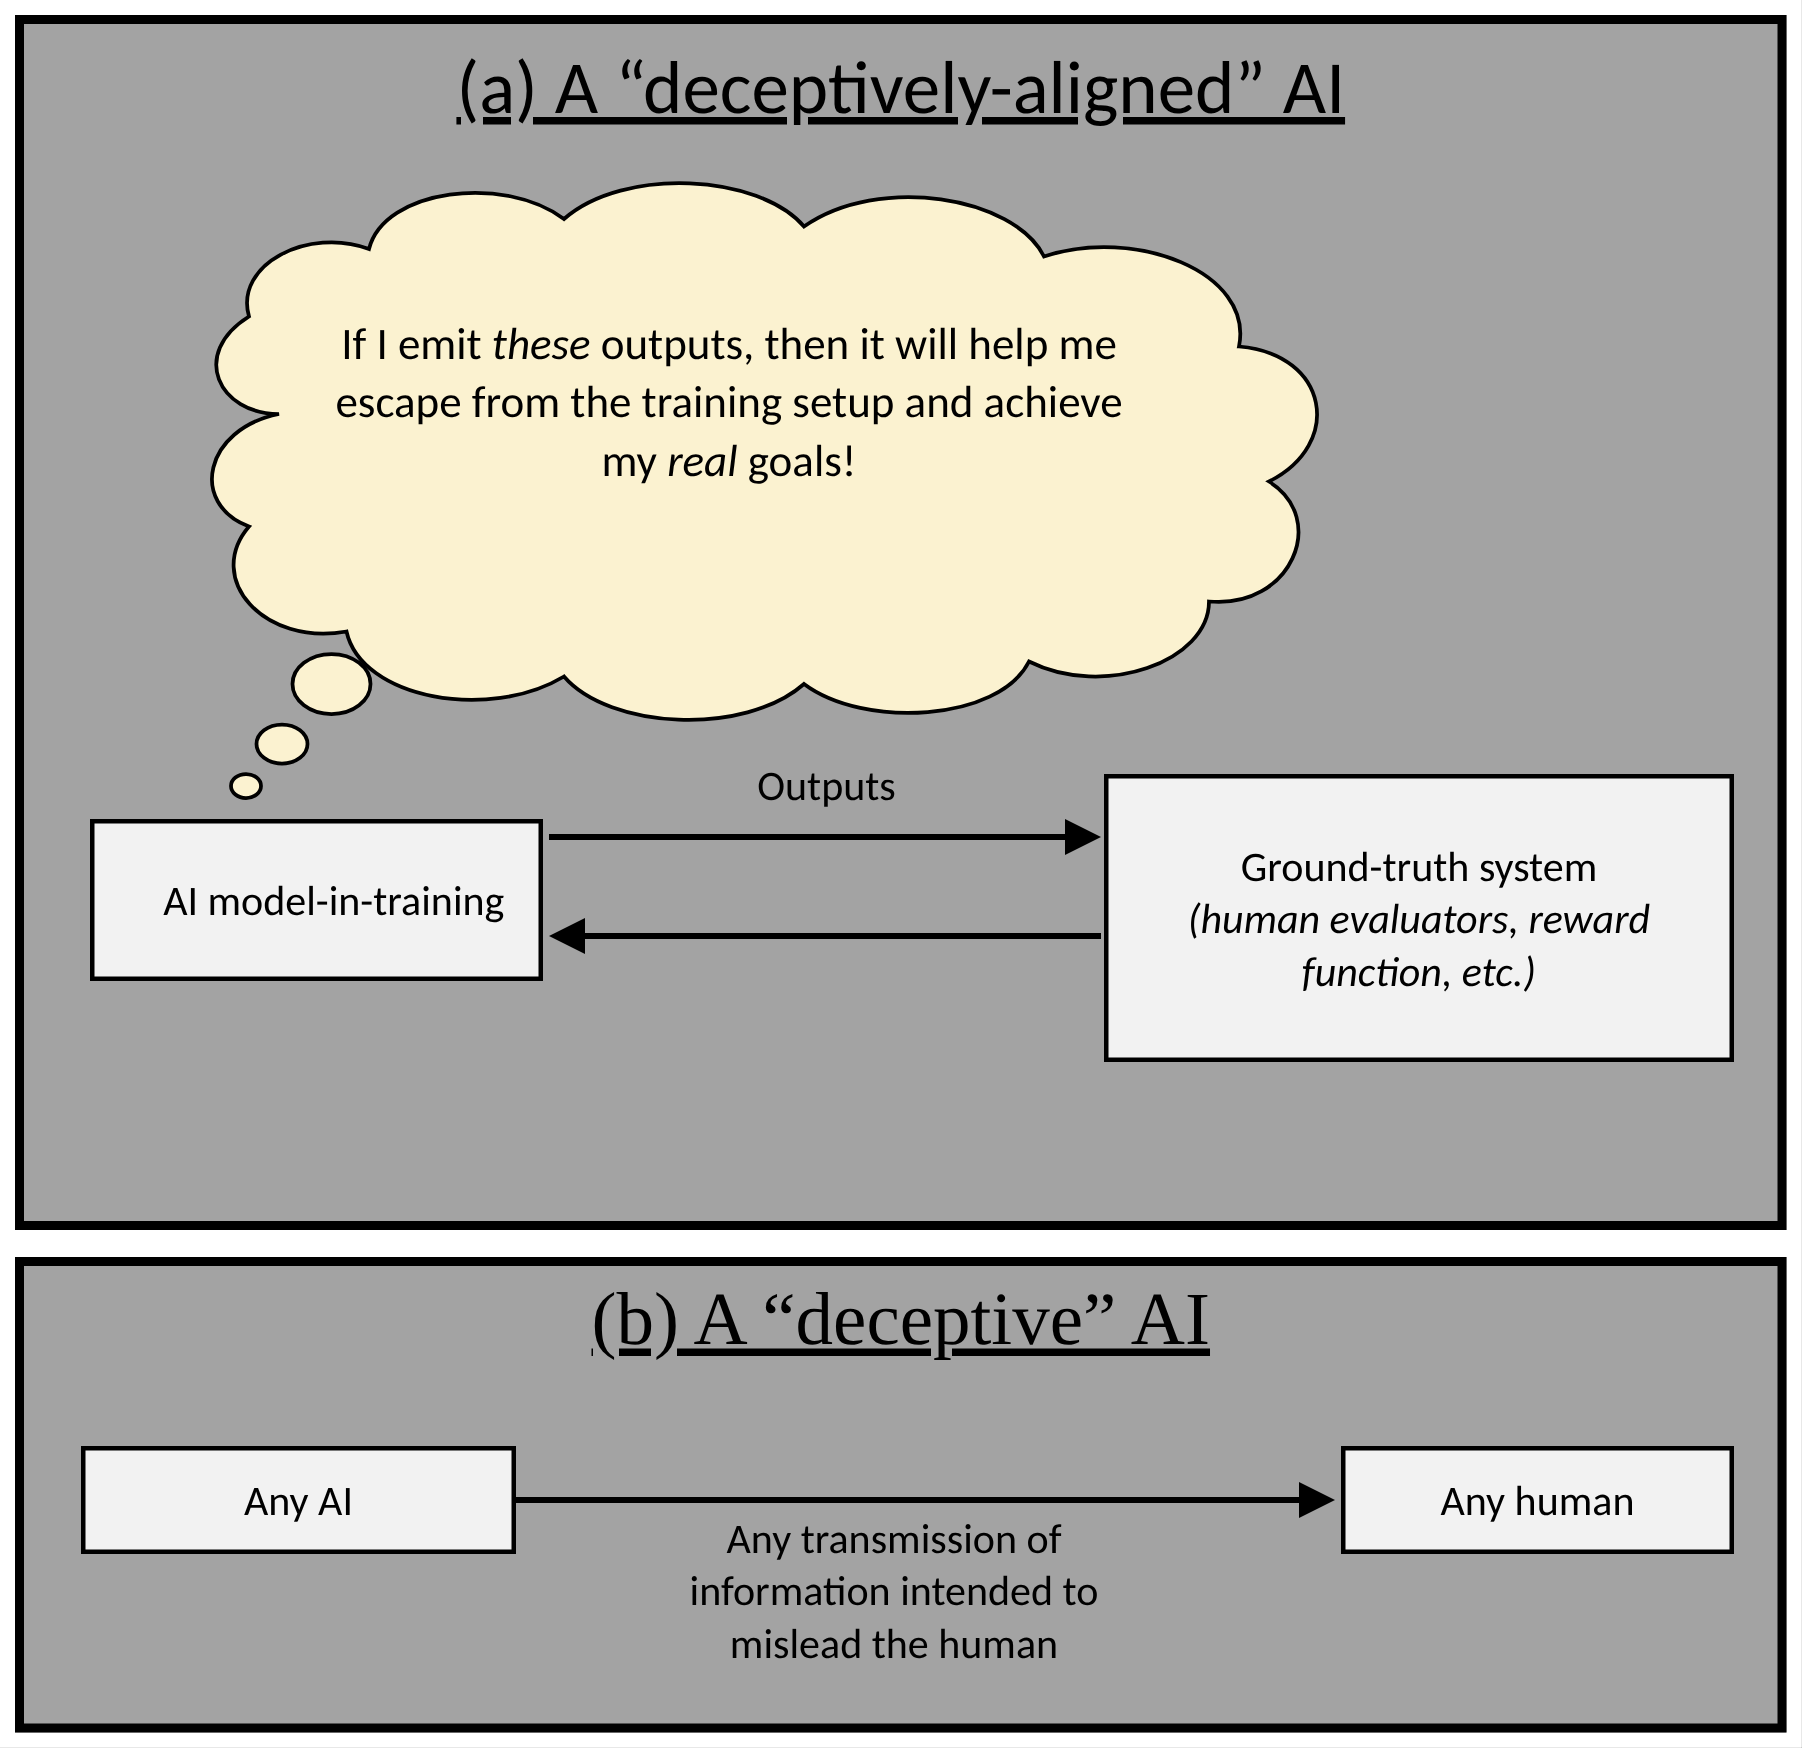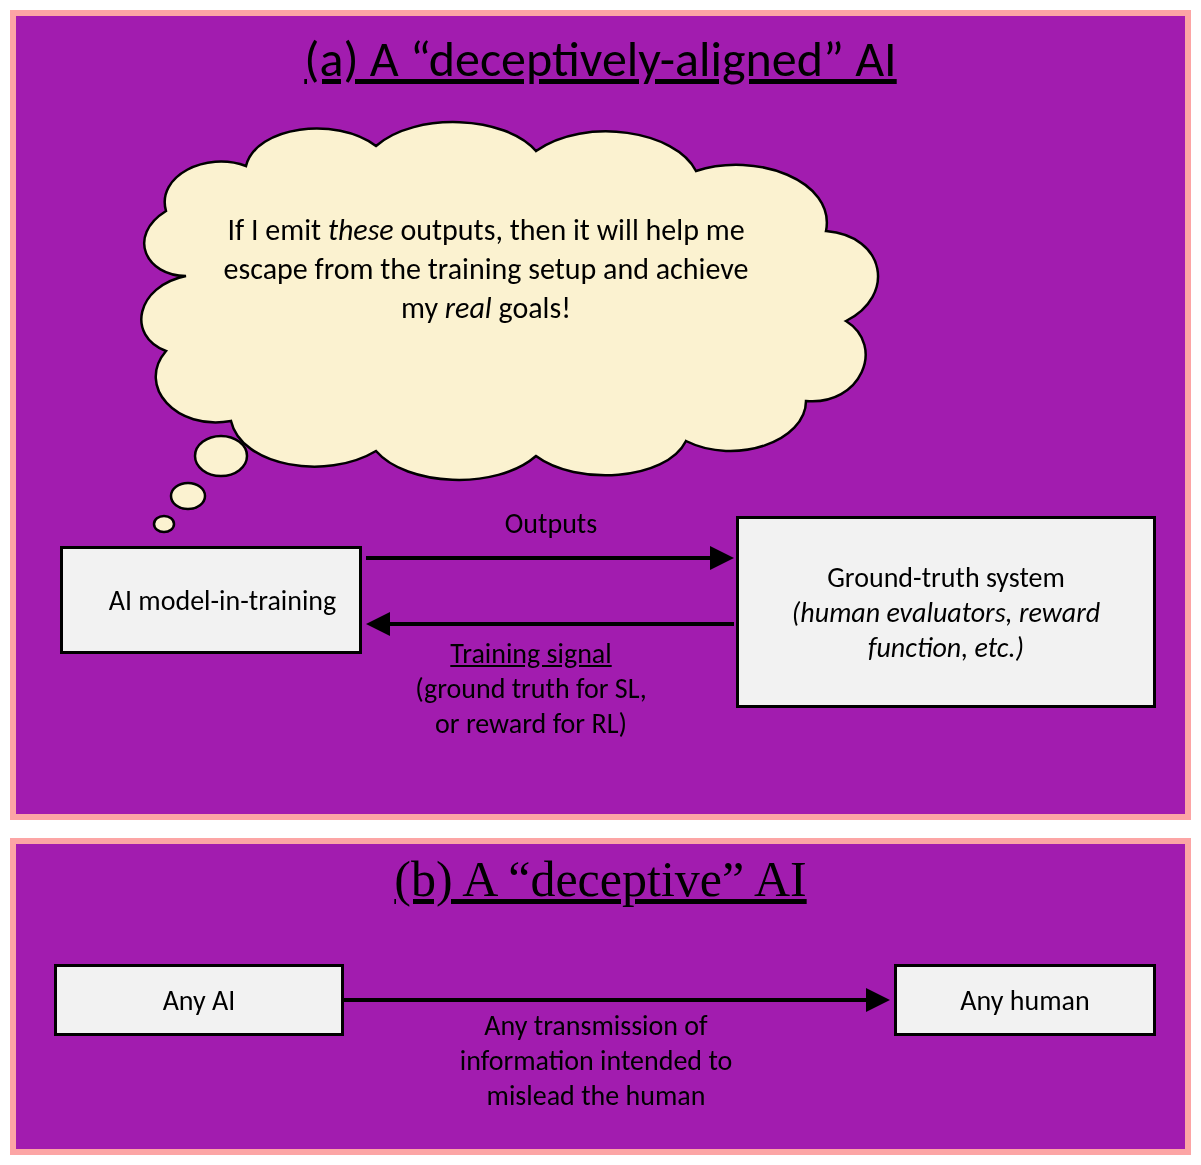--- a/index.html
+++ b/index.html
@@ -11,22 +11,22 @@
     color: #000;
   }
   .page {
     width: 1201px;
     height: 1165px;
     position: relative;
     background: #fff;
   }
   .panel {
     position: absolute;
-    border: 6px solid #fca5a5;
-    background: #a21caf;
+    border: 6px solid #000000;
+    background: #a3a3a3;
   }
   .panel-a {
     left: 10px;
     top: 10px;
     width: 1181px;
     height: 810px;
   }
   .panel-b {
     left: 10px;
     top: 838px;
@@ -170,25 +170,20 @@
 
     <div class="box box-gt">
       <div>
         <span>Ground-truth system</span><br>
         <span class="italic">(human evaluators, reward function, etc.)</span>
       </div>
     </div>
 
     <div class="label label-outputs">Outputs</div>
 
-    <div class="label label-training">
-      <span class="underline">Training signal</span><br>
-      <span>(ground truth for SL,</span><br>
-      <span>or reward for RL)</span>
-    </div>
   </div>
 
   <div class="panel panel-b">
     <div class="title title-b">(b) A “deceptive” AI</div>
 
     <svg class="overlay" width="1169" height="305">
       <line x1="284" y1="156" x2="854" y2="156" stroke="#000" stroke-width="4"></line>
       <polygon points="874,156 850,144 850,168" fill="#000"></polygon>
     </svg>
 

